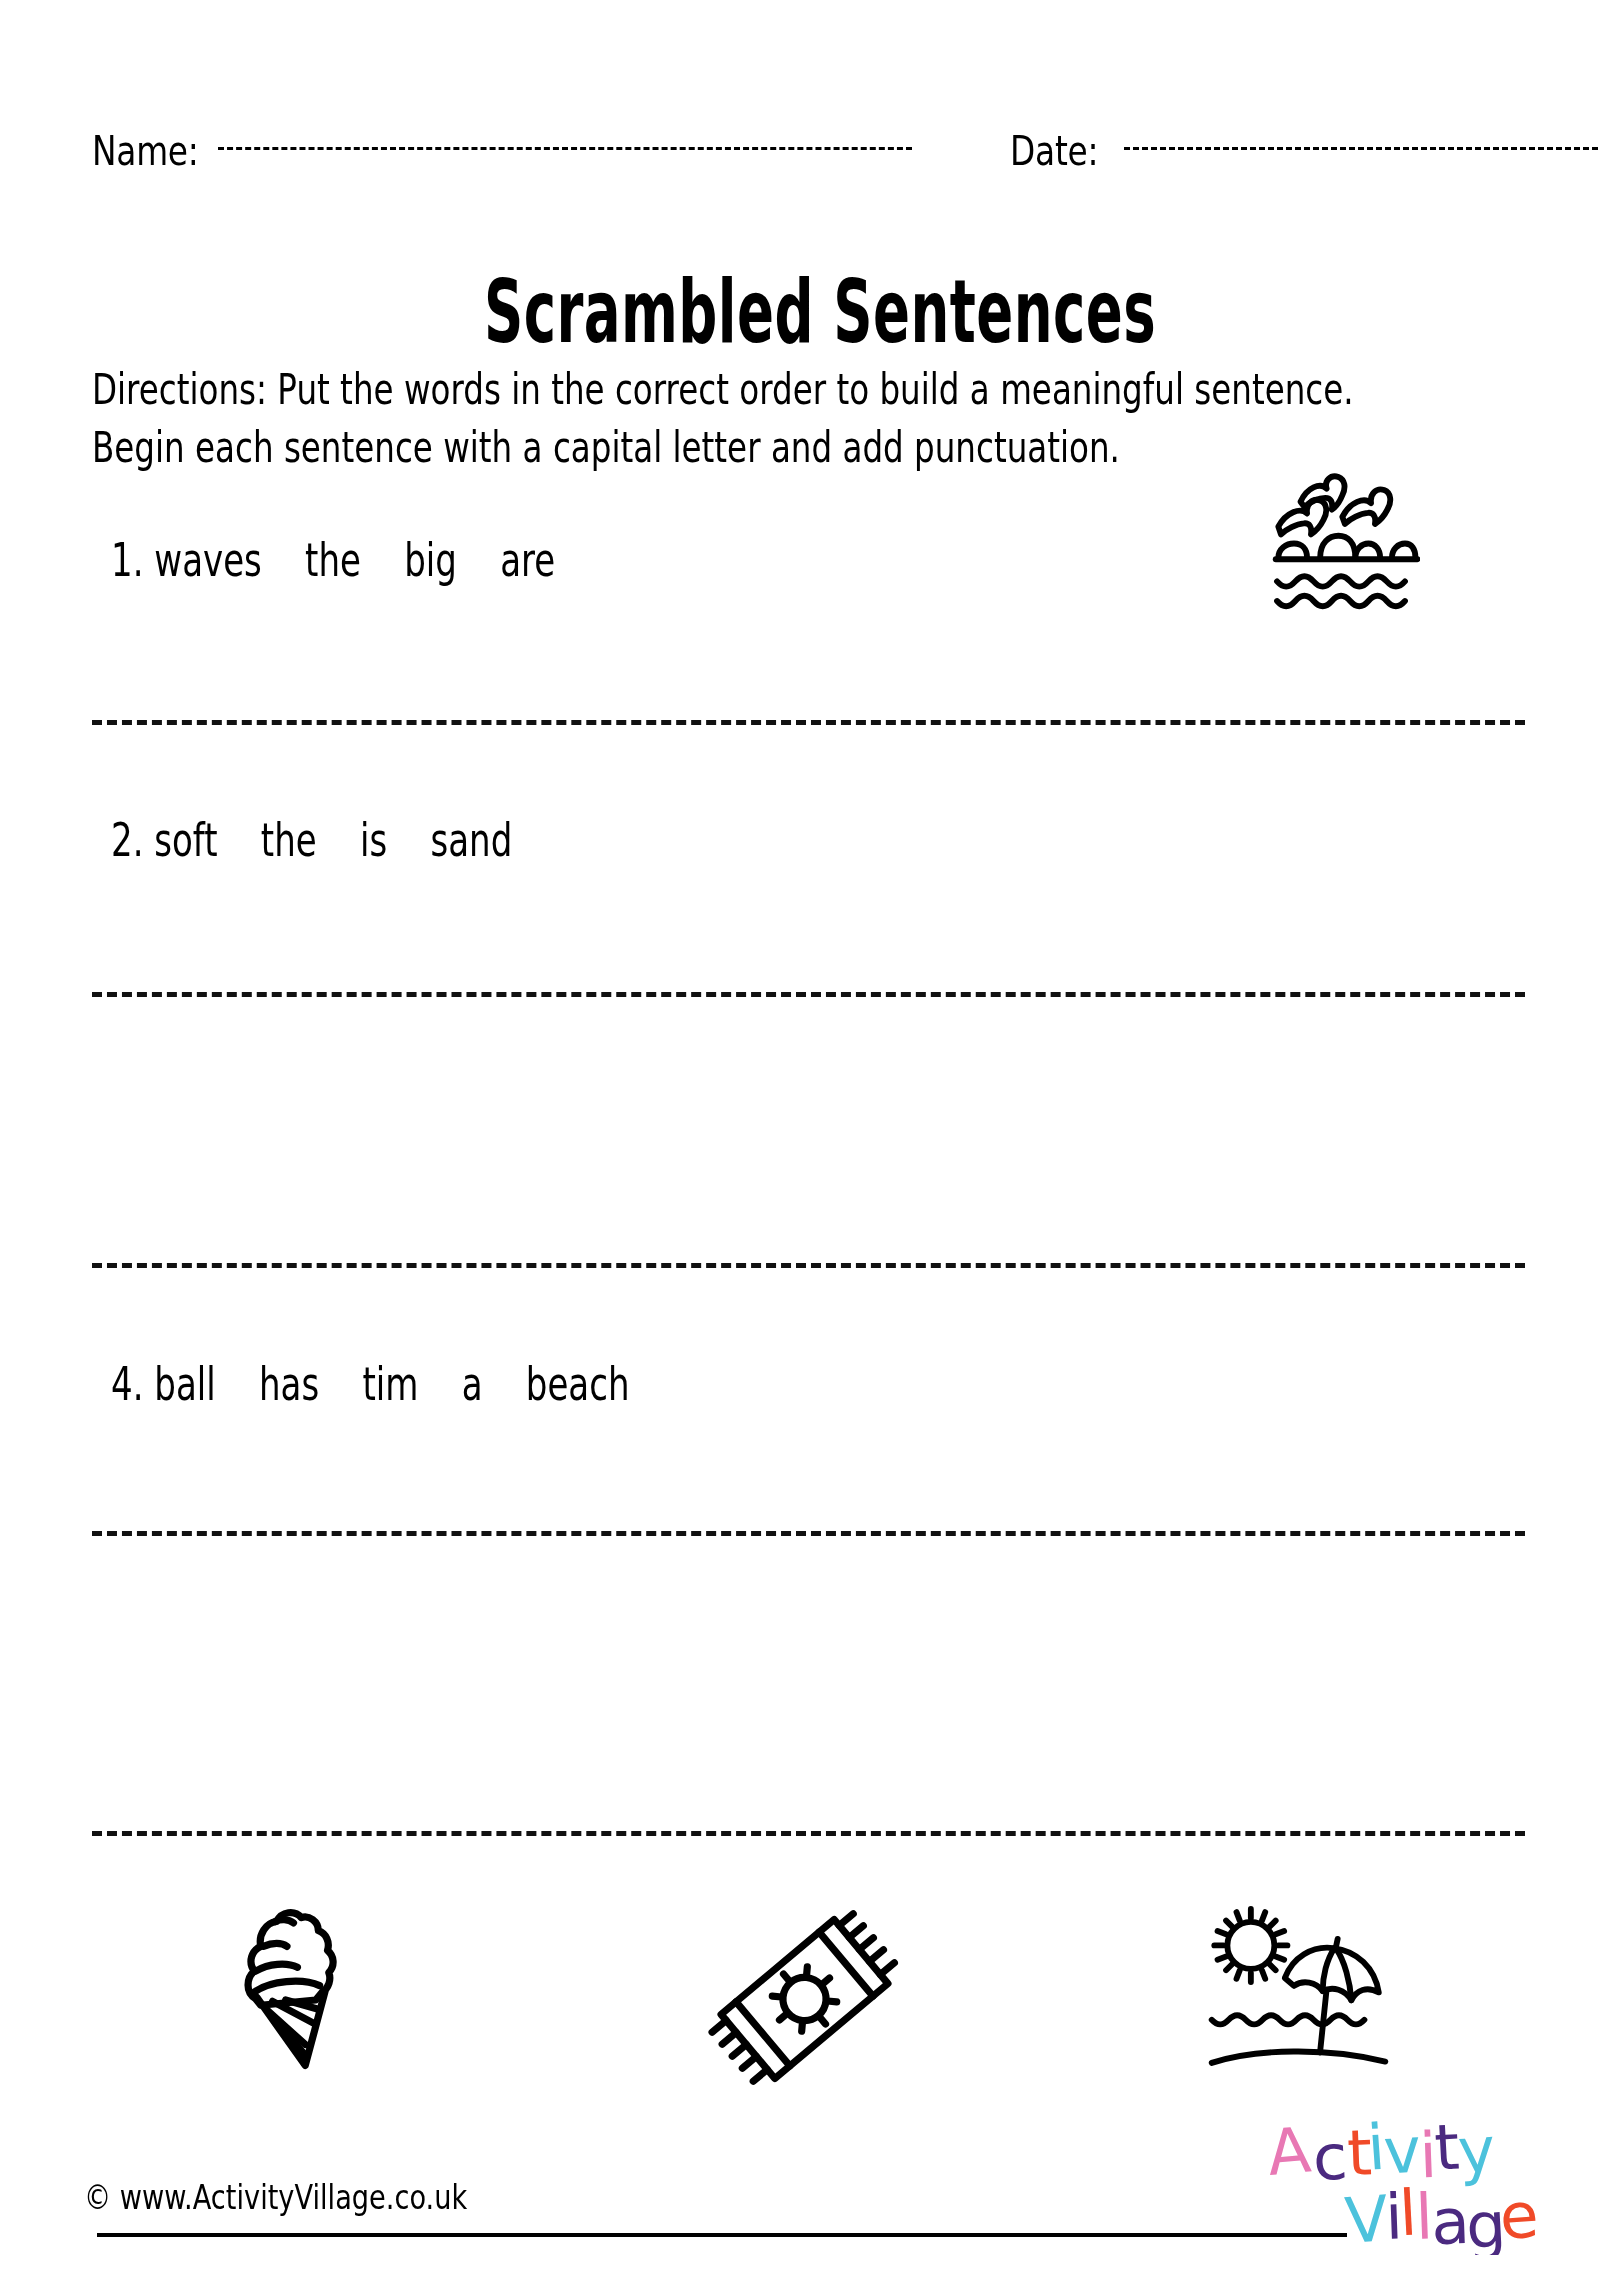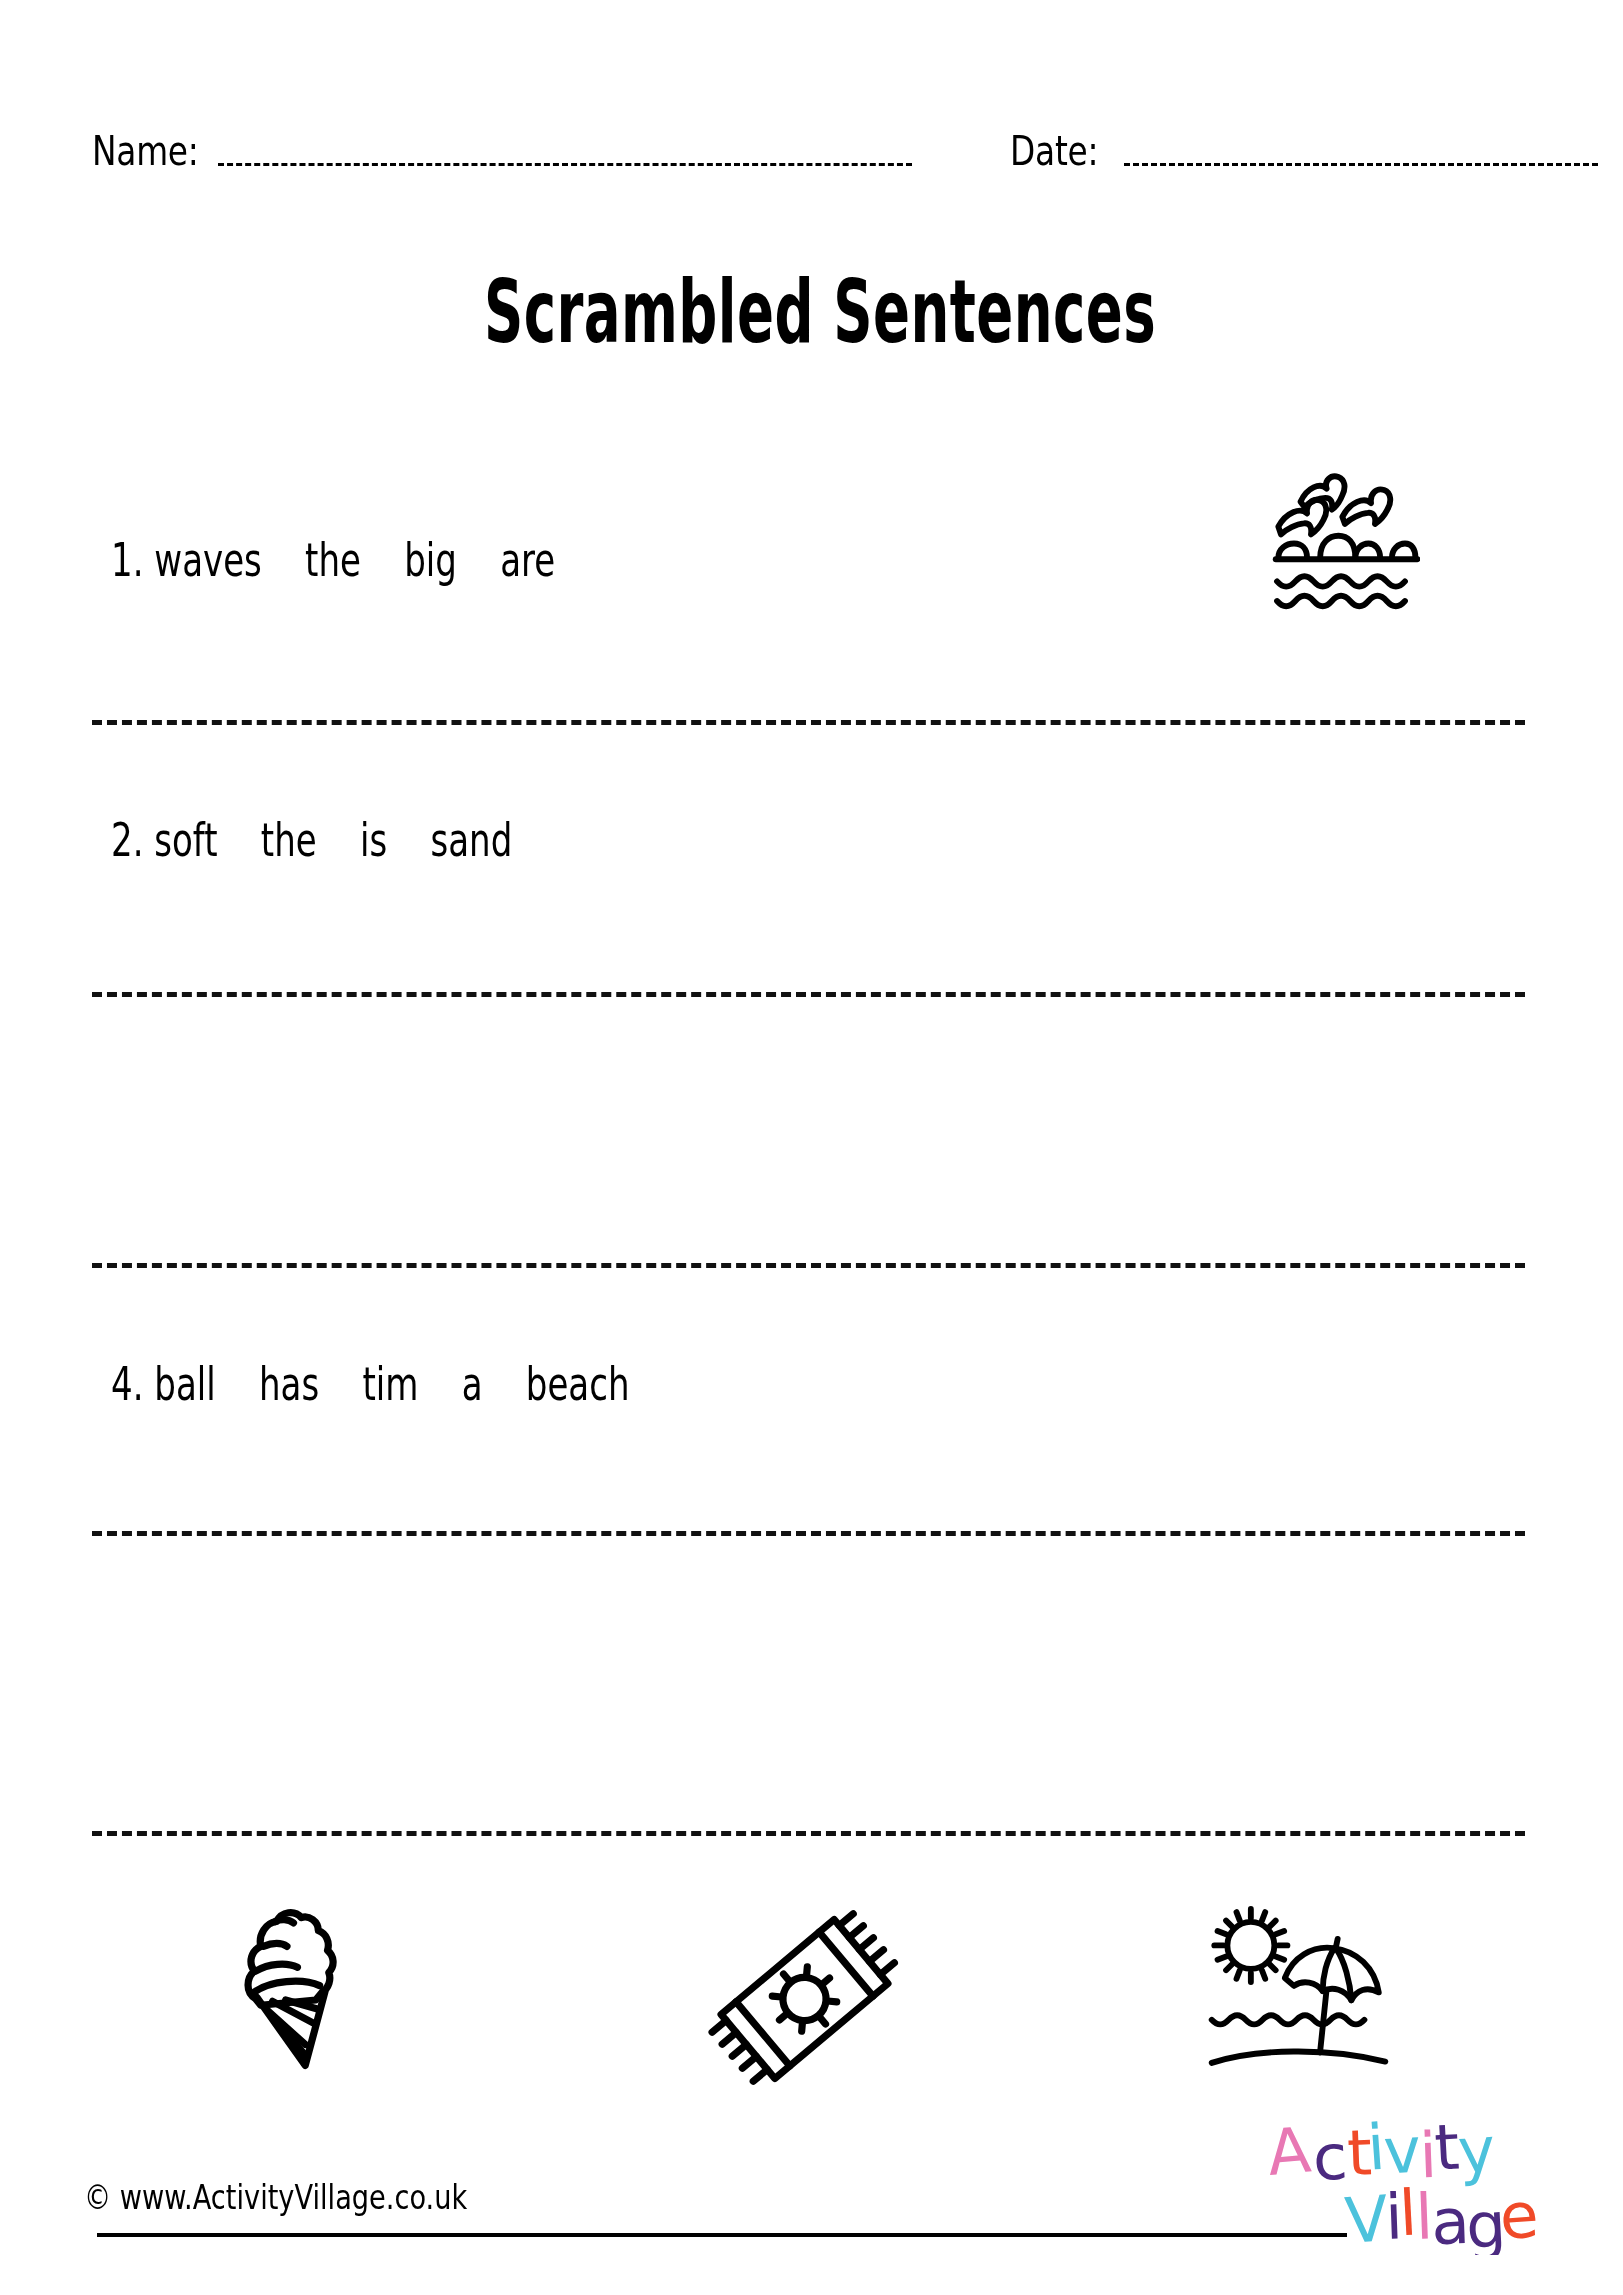--- a/index.html
+++ b/index.html
@@ -26,21 +26,21 @@
     position: absolute;
     left: 92px;
     top: 113px;
     width: 1440px;
     height: 59px;
     display: flex;
     align-items: flex-end;
   }
   .field {
     display: flex;
-    align-items: flex-end;
+    align-items: center;
   }
   .field-label {
     font-family: "DejaVu Sans", sans-serif;
     font-size: 41px;
     line-height: 1;
     letter-spacing: -0.3px;
     white-space: nowrap;
     transform: scaleX(0.80);
     transform-origin: left bottom;
   }
@@ -204,20 +204,24 @@
       <span class="field-rule"></span>
     </div>
     <div class="field field-date">
       <span class="field-label">Date:</span>
       <span class="field-rule"></span>
     </div>
   </div>
 
   <h1 class="title"><span>Scrambled Sentences</span></h1>
 
+  <div class="directions">
+    <span class="dline">Directions: Put the words in the correct order to build a meaningful sentence.</span>
+    <span class="dline">Begin each sentence with a capital letter and add punctuation.</span>
+  </div>
 
   <div class="q-block q1">
     <span class="q-text">1. waves    the    big    are</span>
   </div>
   <div class="q-rule r1"></div>
 
   <div class="q-block q2">
     <span class="q-text">2. soft    the    is    sand</span>
   </div>
   <div class="q-rule r2"></div>

